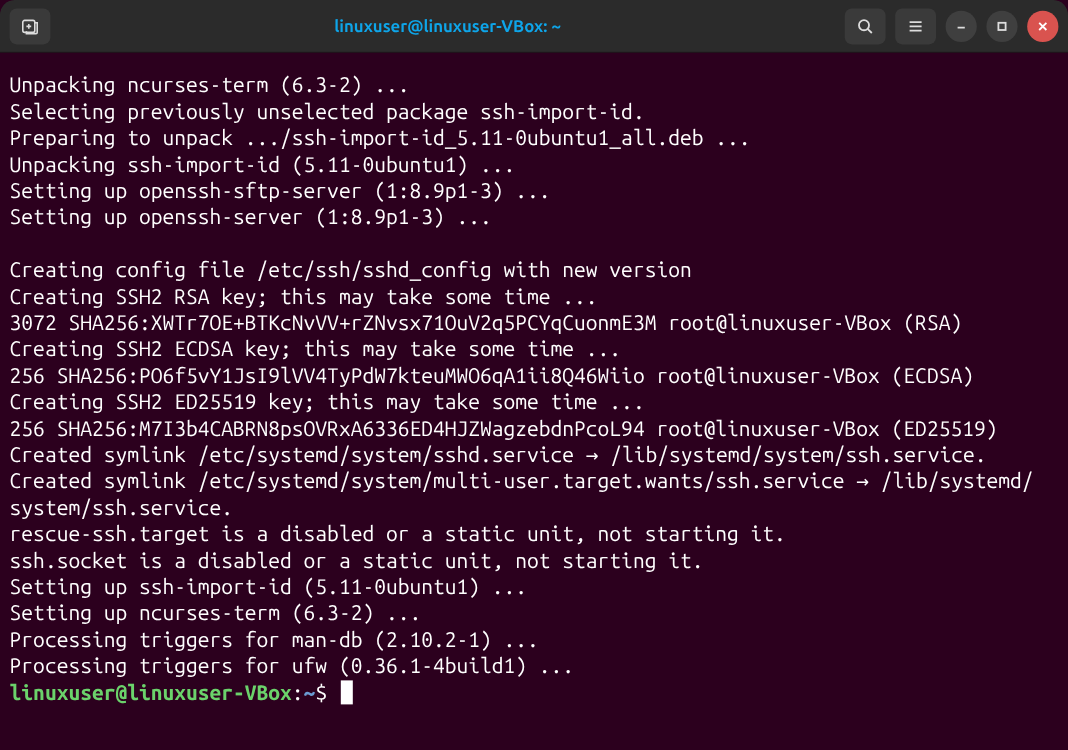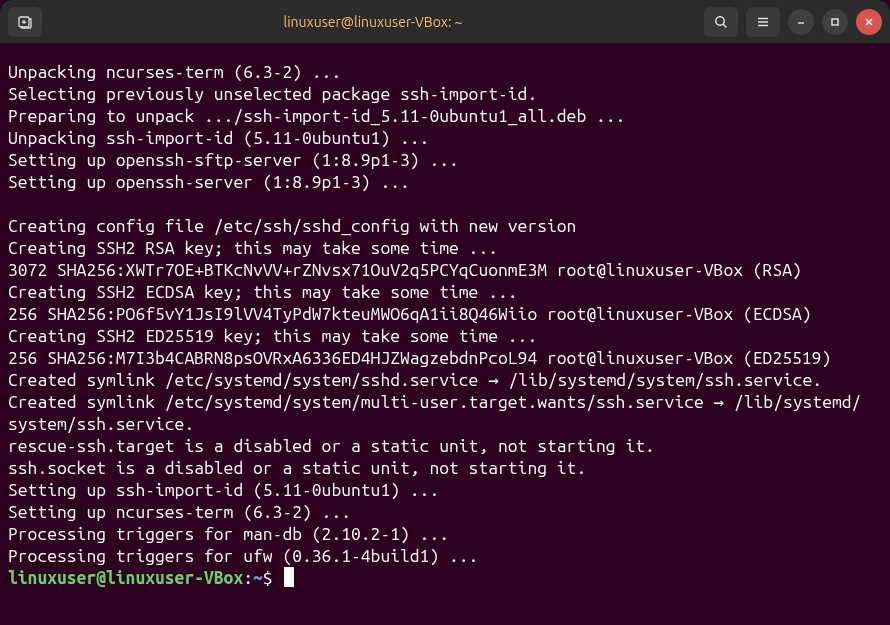--- a/index.html
+++ b/index.html
@@ -28,24 +28,24 @@
       background: #3a3a3a;
       display: flex;
       align-items: center;
       justify-content: center;
       cursor: pointer;
     }
     .tb-btn svg { fill: #ddd; }
     .tb-title {
       flex: 1;
       text-align: center;
-      color: #fdba74;
+      color: #0ea5e9;
       font-family: Ubuntu, sans-serif;
       font-size: 14px;
-      font-weight: 400;
+      font-weight: 700;
     }
     .tb-right { display: flex; align-items: center; gap: 8px; }
     .win-btn {
       width: 26px;
       height: 26px;
       border-radius: 50%;
       background: #3f3f3f;
       display: flex;
       align-items: center;
       justify-content: center;

